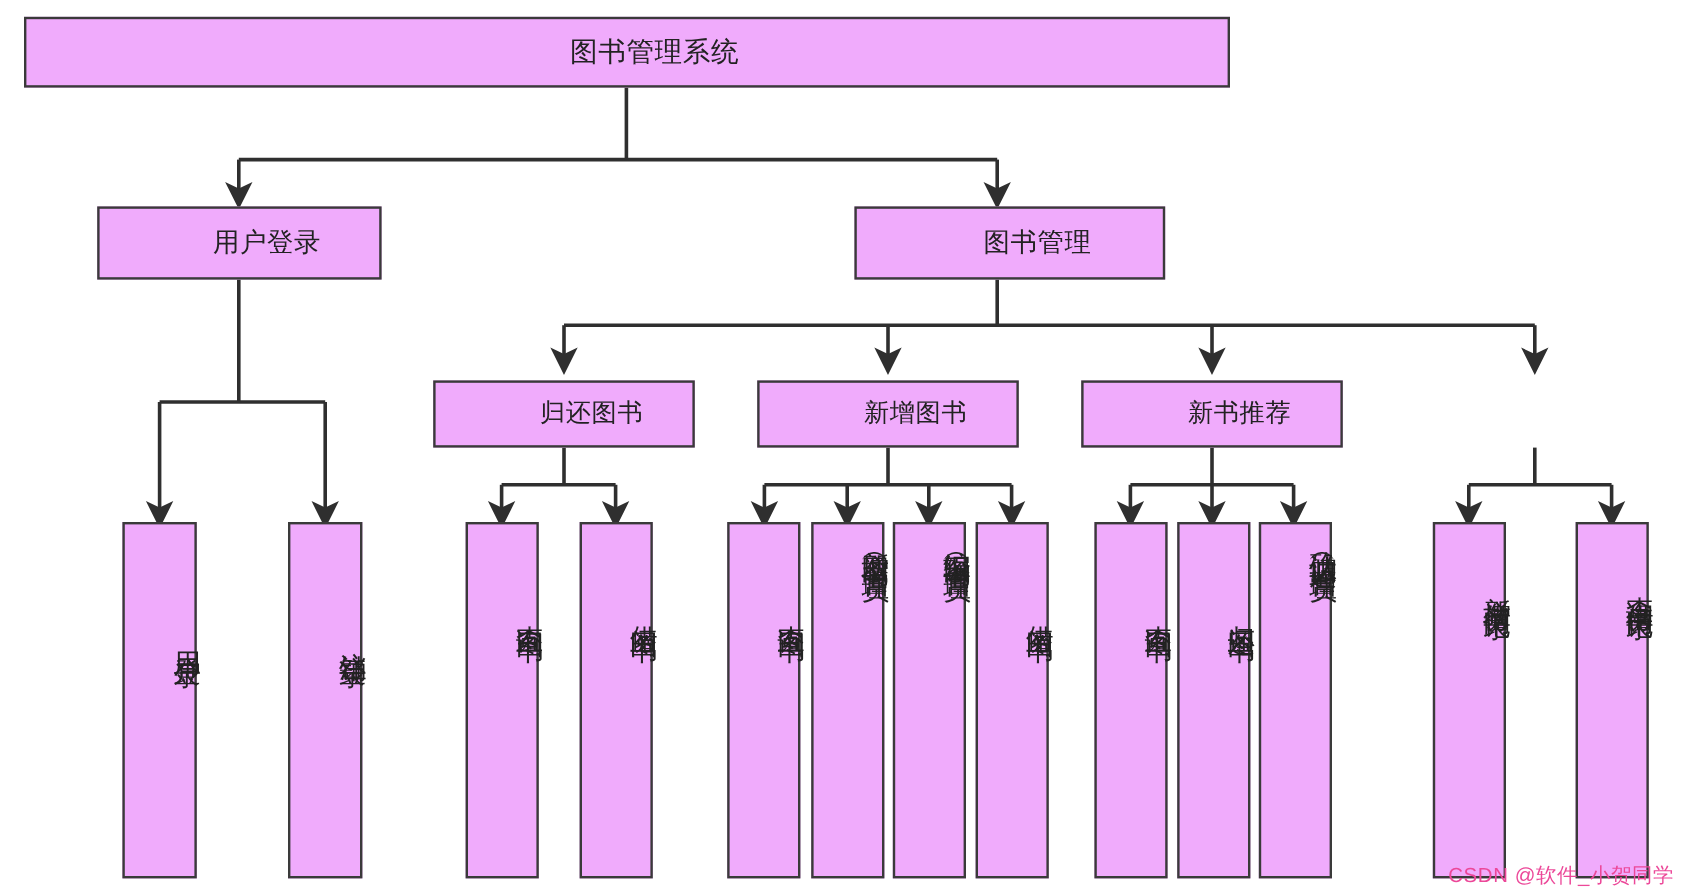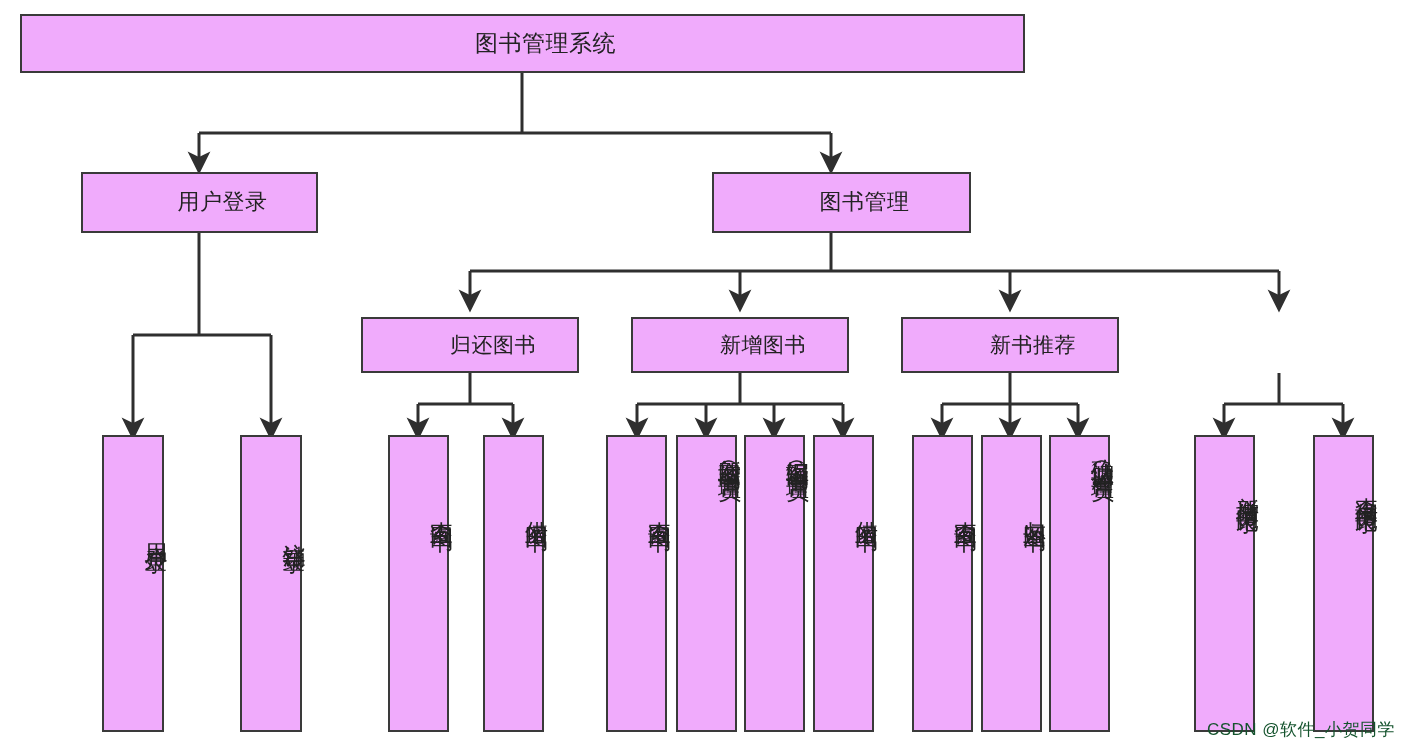--- a/index.html
+++ b/index.html
@@ -62,21 +62,21 @@
   .node.root .label   { font-size: 23px; }
   .node.lvl1 .label   { font-size: 22px; }
   .node.lvl2 .label   { font-size: 21px; }
   .node.vert .label   { font-size: 23px; }
 
   #watermark {
     position: absolute;
     right: 10px;
     bottom: 6px;
     font-size: 17px;
-    color: #14532d;
+    color: #ec4899;
     letter-spacing: 0.5px;
     z-index: 5;
     white-space: nowrap;
   }
 </style>
 </head>
 <body>
 
 <div id="canvas">
 

